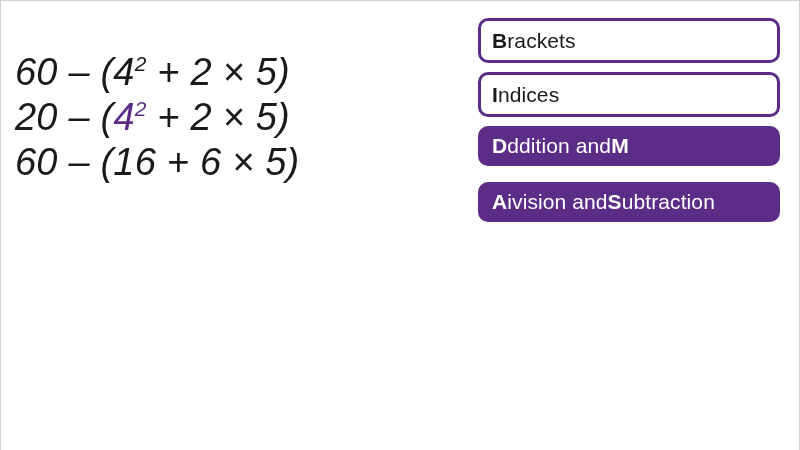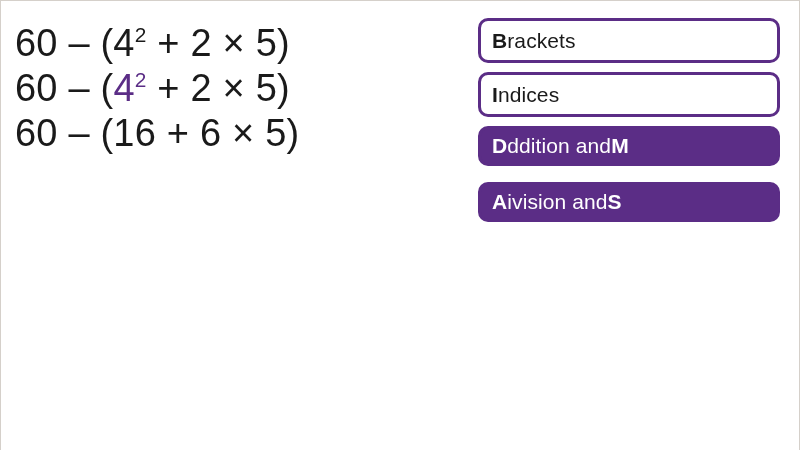--- a/index.html
+++ b/index.html
@@ -21,22 +21,23 @@
     box-sizing: border-box;
     border-top: 1px solid #d5d0ca;
     border-left: 1px solid #d5d0ca;
     border-right: 1px solid #d5d0ca;
   }
 
   
   .worklines {
     position: absolute;
     left: 14px;
-    top: 20px;
+    top: 49px;
     width: 430px;
+    font-style: italic;
   }
 
   .workline {
     font-family: "Liberation Sans", sans-serif;
     font-size: 38px;
     line-height: 45px;
     letter-spacing: 0.2px;
     color: #1a1a1a;
     white-space: nowrap;
     font-weight: 400;
@@ -101,21 +102,21 @@
 
 <div id="slide">
 
   <div class="worklines">
 
     <div class="workline">
       <span>60 – (4</span><sup>2</sup><span> + 2 × 5)</span>
     </div>
 
     <div class="workline">
-      <span>60 – (</span><span class="hl">4</span><sup class="hl">2</sup><span> + 2 × 5)</span>
+      <span>20 – (</span><span class="hl">4</span><sup class="hl">2</sup><span> + 2 × 5)</span>
     </div>
 
     <div class="workline">60 – (16 + 6 × 5)</div>
 
   </div>
 
   <div class="bidmas-stack">
 
     <div class="bidmas-box outline">
       <span class="cap">B</span>
@@ -130,17 +131,18 @@
     <div class="bidmas-box filled">
       <span class="cap">D</span>
         <span class="rest">ddition and </span>
         <span class="cap">M</span>
     </div>
 
     <div class="bidmas-box filled">
       <span class="cap">A</span>
         <span class="rest">ivision and </span>
         <span class="cap">S</span>
+        <span class="rest">ubtraction</span>
     </div>
 
   </div>
 
 </div>
 
 </body></html>

